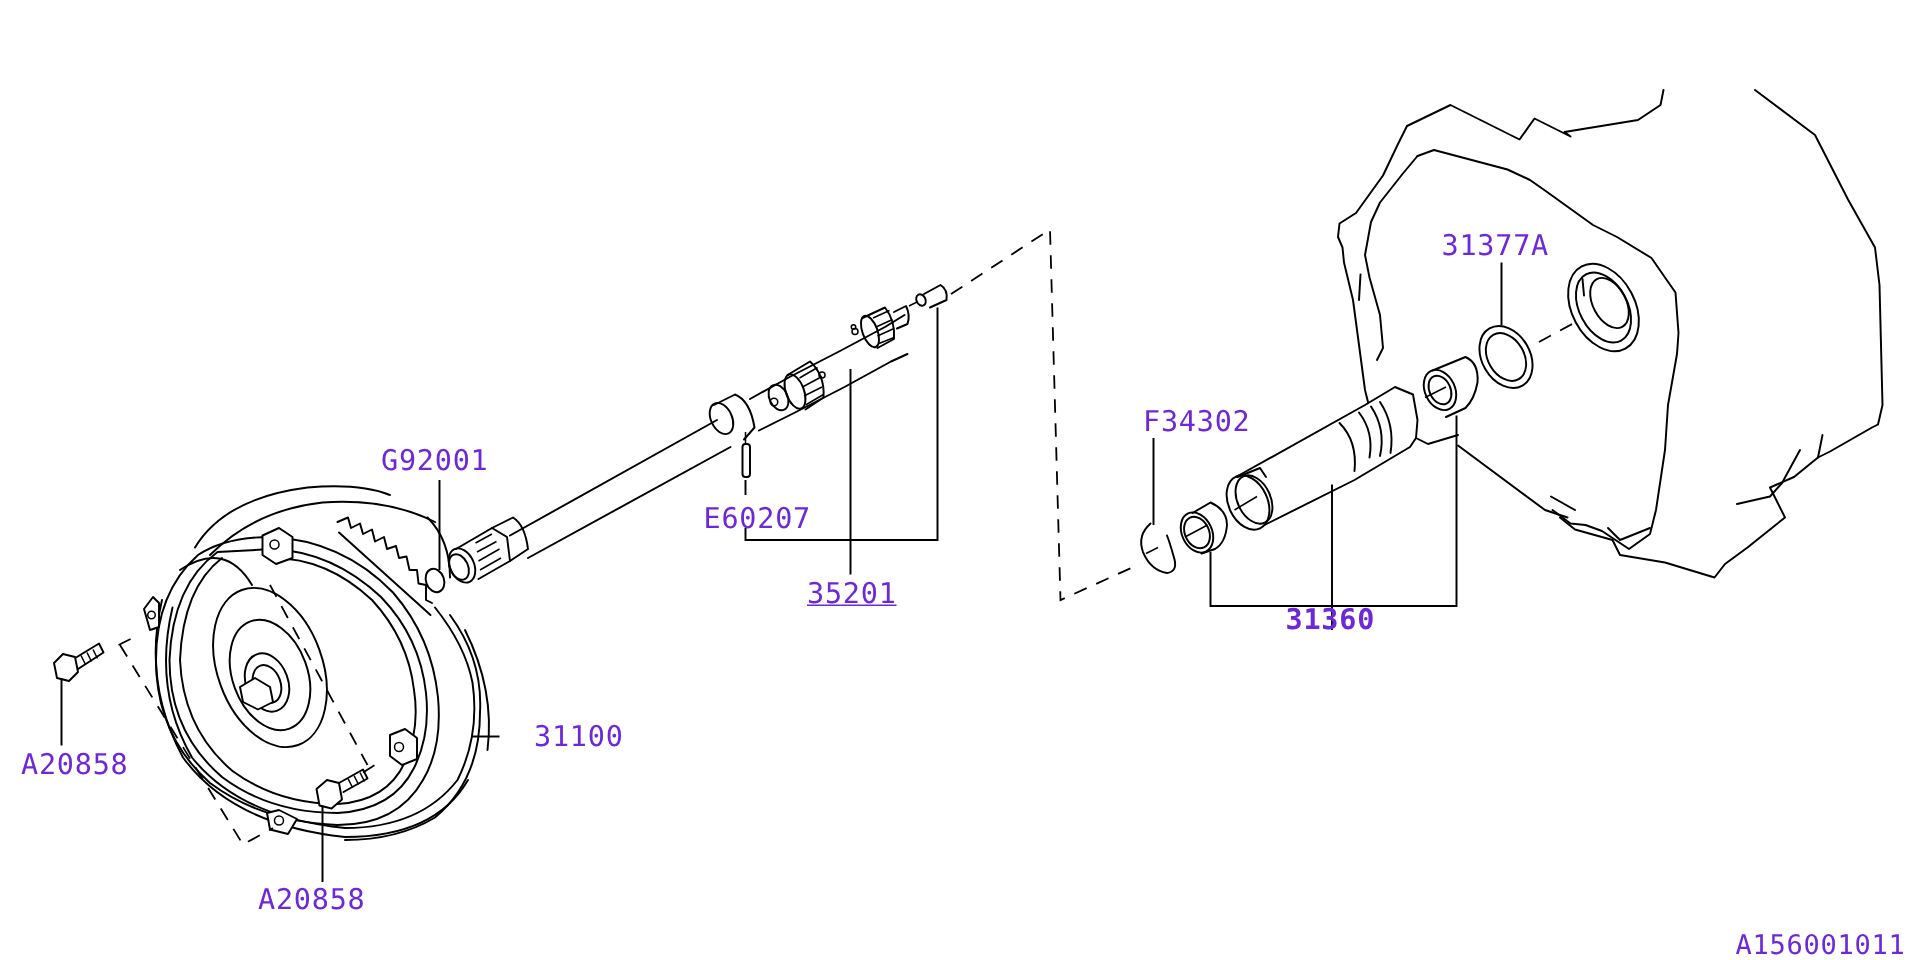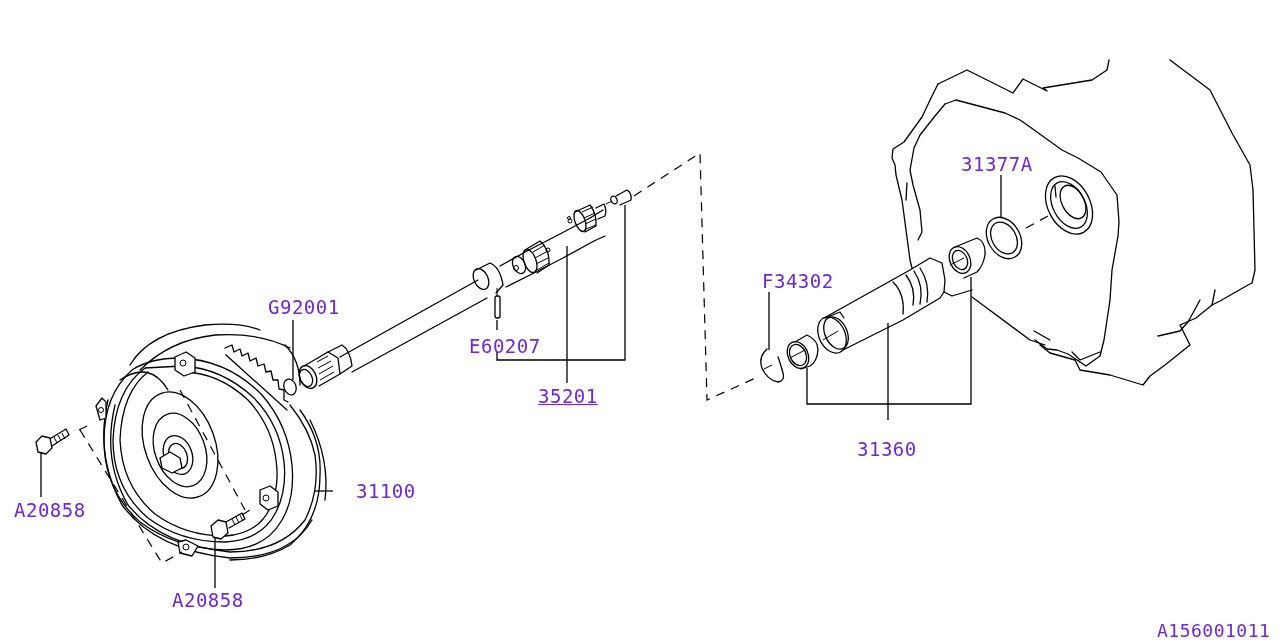--- a/index.html
+++ b/index.html
@@ -191,24 +191,24 @@
   <path class="lead" d="M567 246 L567 383"></path>
   <path class="lead" d="M769 292 L769 350"></path>
   <path class="lead" d="M1001 175 L1001 217"></path>
   <path class="lead" d="M807 368 L807 404 L971 404 L971 277"></path>
   <path class="lead" d="M888 323 L888 420"></path>
   <path class="lead" d="M314 491 L333 491"></path>
   <path class="lead" d="M41 452 L41 497"></path>
   <path class="lead" d="M215 537 L215 588"></path>
 </svg>
 
-<span class="label" style="left:268px; top:298px;">G92001</span>
+<span class="label" style="left:254px; top:298px;">G92001</span>
 <span class="label" style="left:469px; top:327px;margin-top:10px;">E60207</span>
 <span class="label" style="left:538px; top:387px;text-decoration:underline;">35201</span>
 <span class="label" style="left:726px; top:272px;margin-left:36px;">F34302</span>
 <span class="label" style="left:961px; top:155px;">31377A</span>
-<span class="label" style="left:857px; top:440px;">31360</span>
+<span class="label" style="left:857px; top:404px;font-weight:bold;">31360</span>
 <span class="label" style="left:336px; top:482px;margin-left:20px;">31100</span>
 <span class="label" style="left:14px; top:501px;">A20858</span>
 <span class="label" style="left:172px; top:591px;">A20858</span>
 <span class="label code" style="left:1157px; top:622px;">A156001011</span>
 
 </div>
 
 </body></html>

